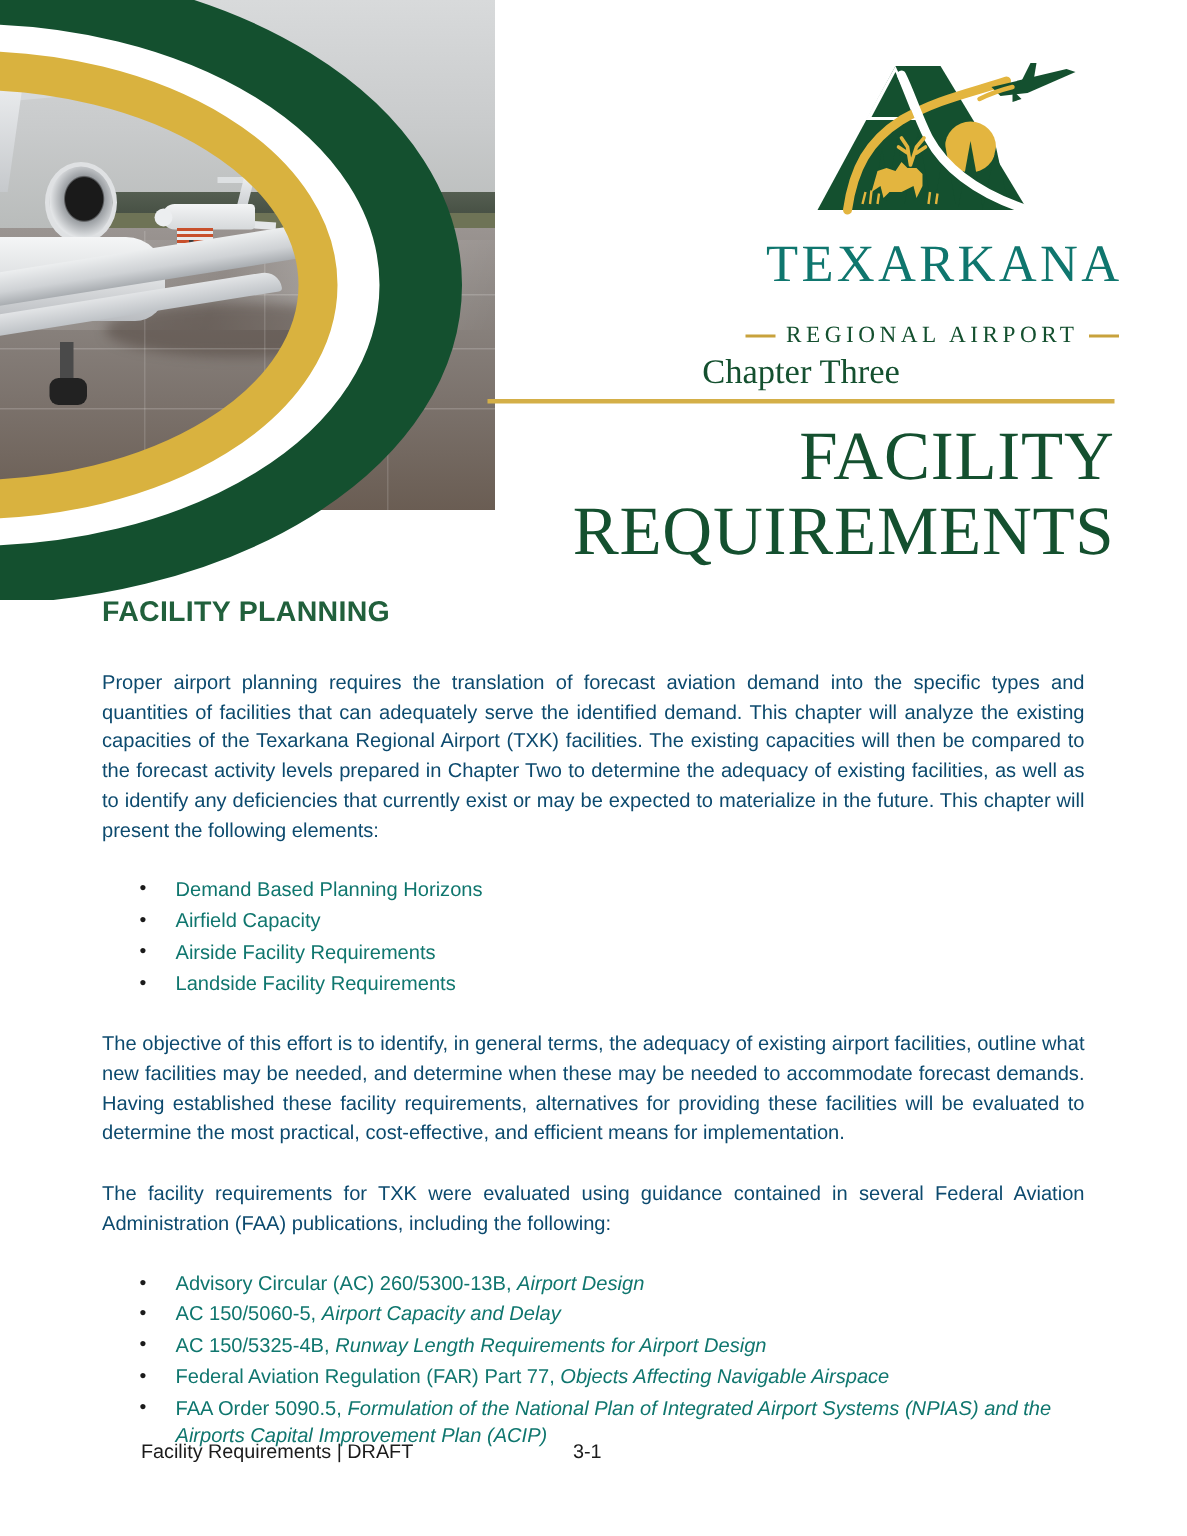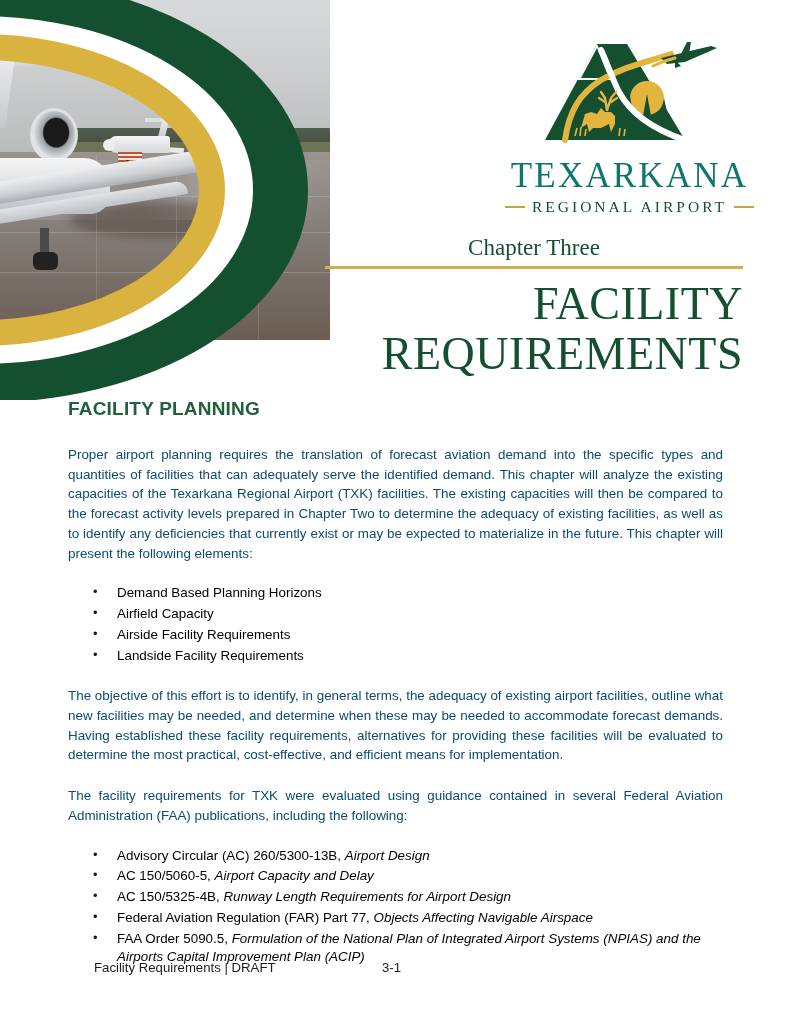--- a/index.html
+++ b/index.html
@@ -193,23 +193,22 @@
     font-family: "Liberation Serif", serif;
     font-size: 35px;
     letter-spacing: 2.2px;
     color: #0f766e;
     line-height: 1;
     margin-top: 2px;
   }
   .logo-sub-row {
     display: flex;
     align-items: center;
-    justify-content: center;
     gap: 7px;
-    margin-top: 5px;
+    margin-top: 22px;
   }
   .logo-rule {
     display: block;
     width: 20px;
     height: 2px;
     background: #C8A23C;
   }
   .logo-subtext {
     font-family: "Liberation Serif", serif;
     font-size: 15.5px;
@@ -273,21 +272,21 @@
   }
   ul.body-list {
     list-style: none;
     margin: 0 0 21px 0;
     padding: 0;
   }
   ul.body-list li {
     position: relative;
     font-family: "Liberation Sans", sans-serif;
     font-size: 13.4px;
-    color: #000000;
+    color: #0f766e;
     line-height: 1.40;
     padding-left: 49px;
     margin-bottom: 2px;
   }
   ul.body-list li::before {
     content: "\2022";
     position: absolute;
     left: 25px;
     top: -1px;
     font-size: 13px;

